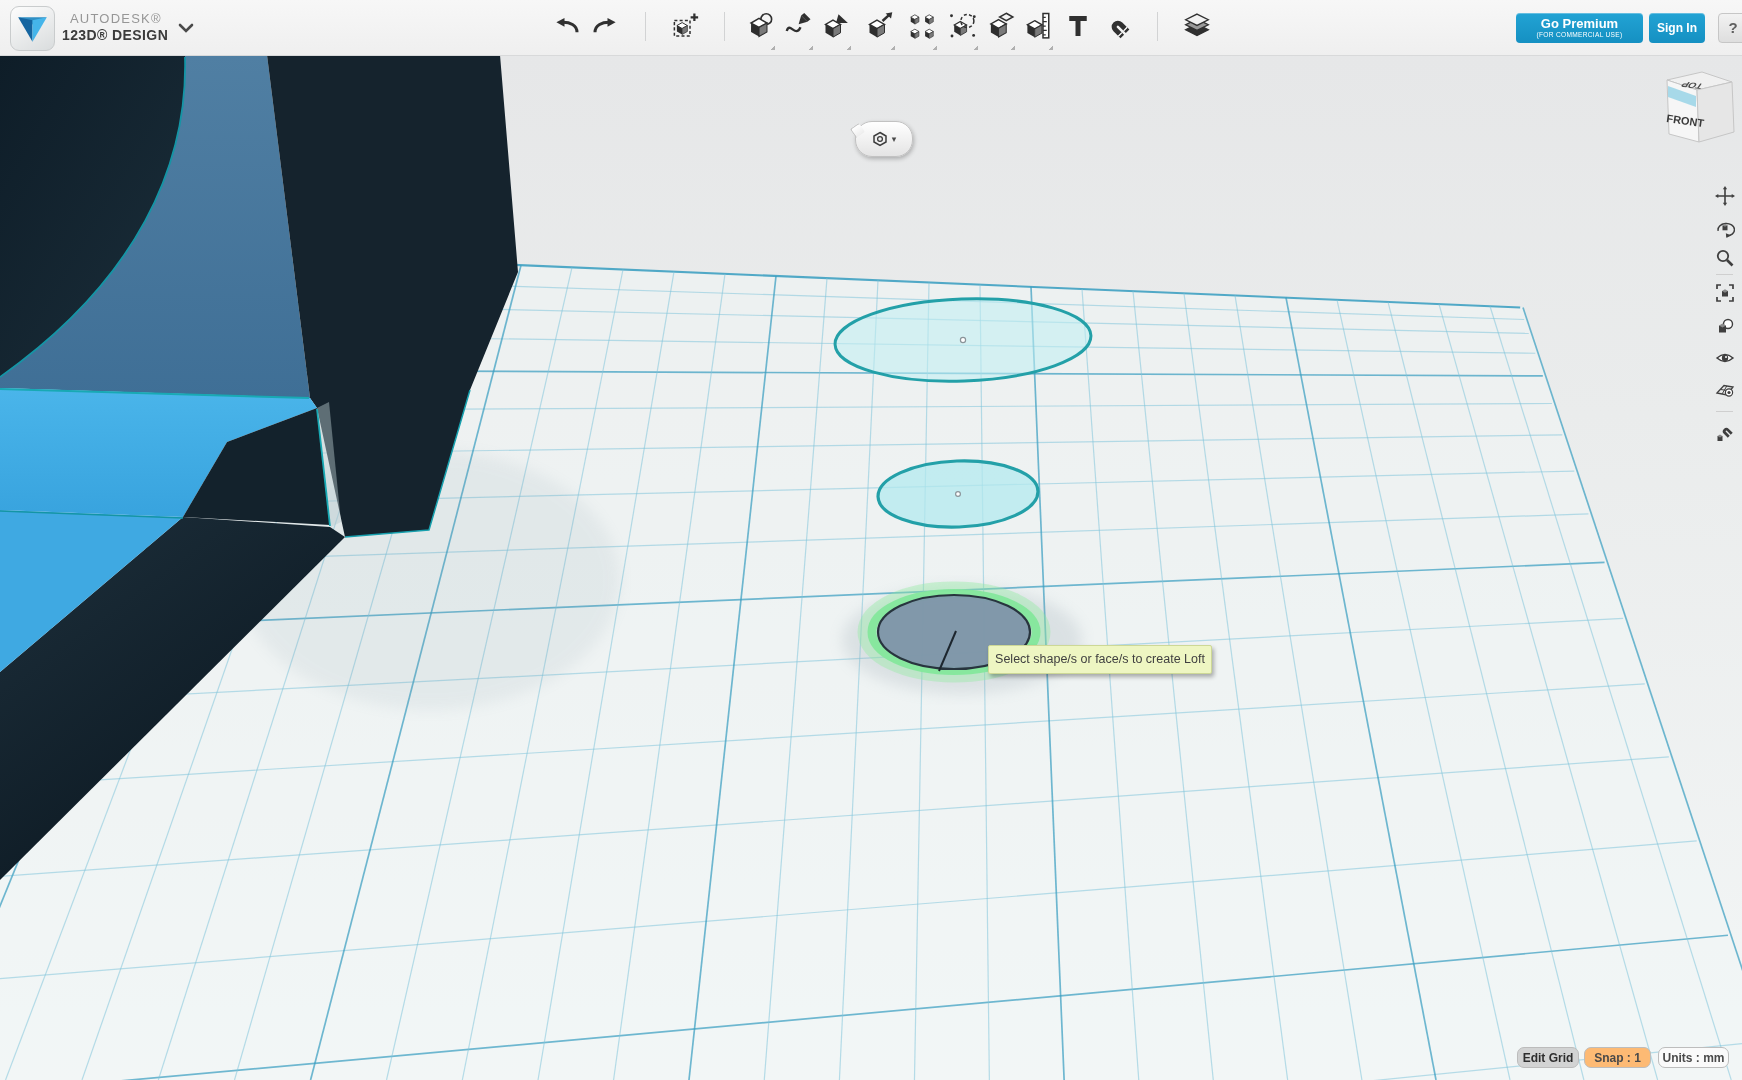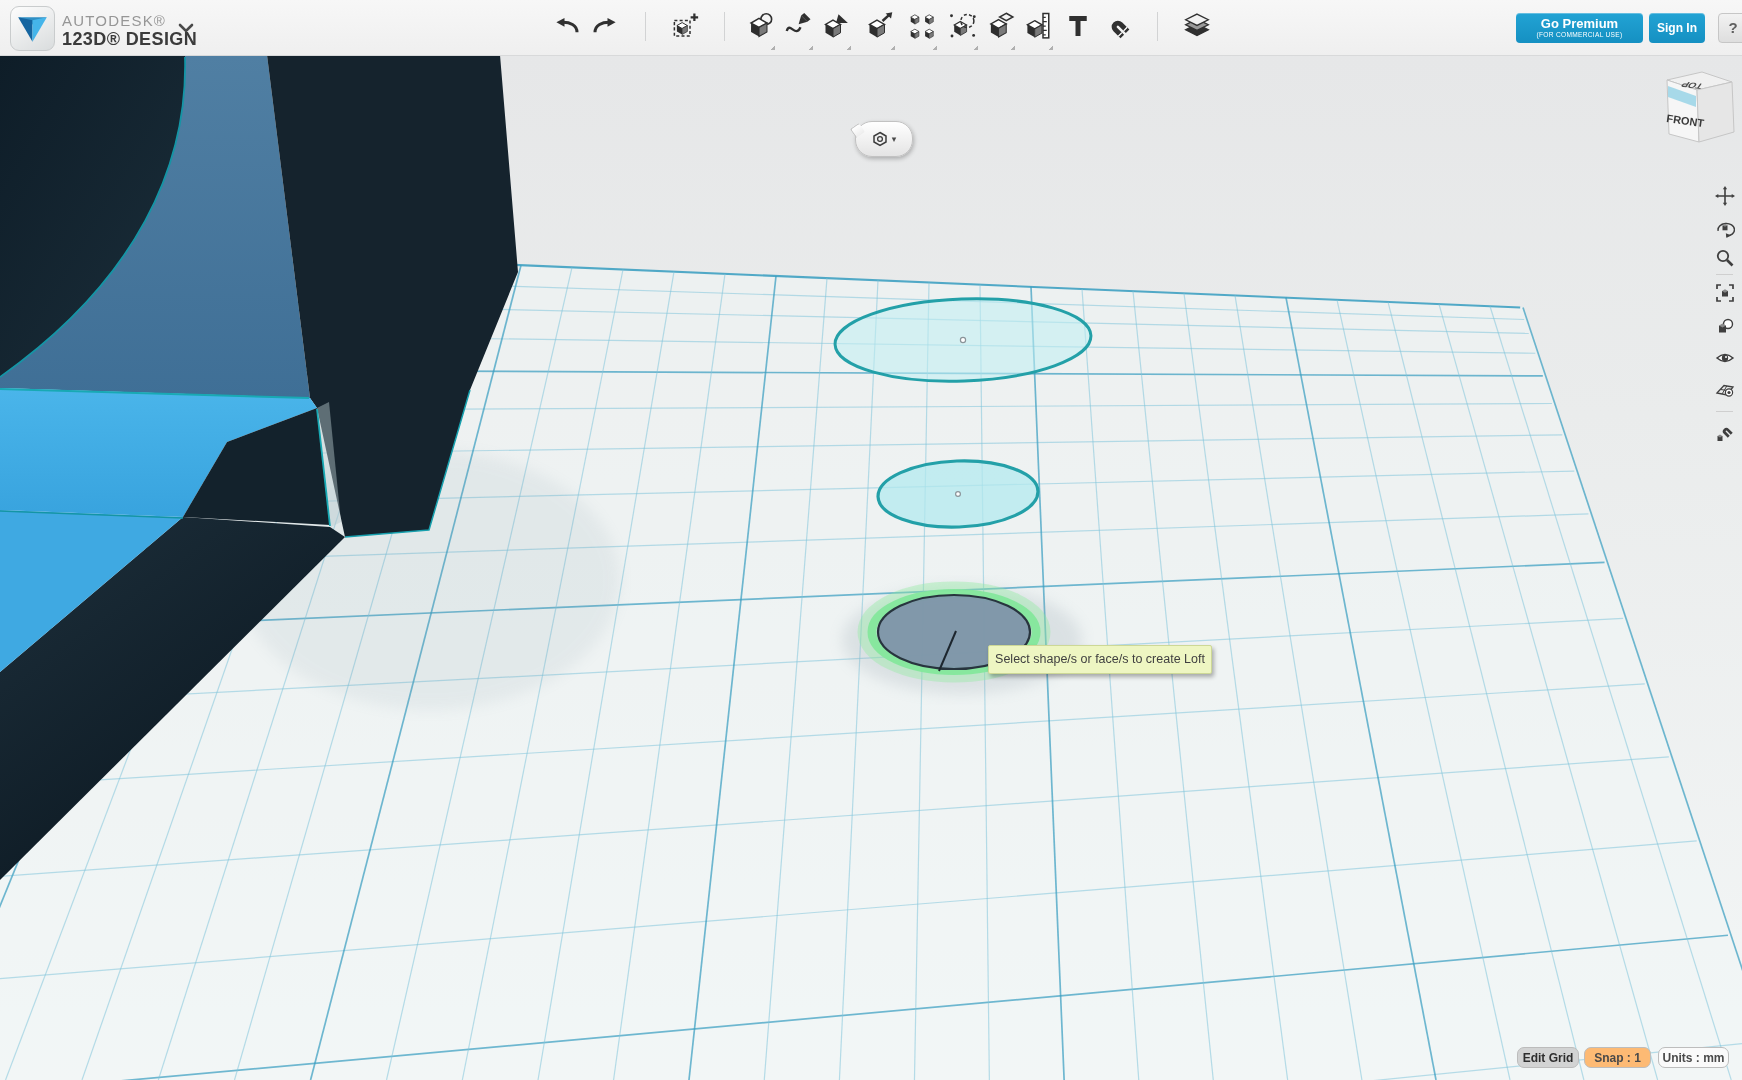--- a/index.html
+++ b/index.html
@@ -4,22 +4,22 @@
 <style>
   html,body{margin:0;padding:0;width:1742px;height:1080px;overflow:hidden;
     font-family:"Liberation Sans",sans-serif;background:#e9ebec;position:relative;}
   #stage{position:absolute;inset:0;width:1742px;height:1080px;}
   
   #header{position:absolute;top:0;left:0;width:1742px;height:55px;z-index:20;
     background:linear-gradient(#f7f7f7,#efefef);border-bottom:1px solid #d8d9da;}
   #logo-tile{position:absolute;left:10px;top:6px;width:43px;height:43px;border-radius:9px;
     background:linear-gradient(150deg,#fdfdfd,#d9dcdd);border:1px solid #c9cccd;}
   #brand{position:absolute;left:62px;top:12px;line-height:1.15;}
-  #brand .l1{font-size:15px;color:#969696;letter-spacing:1.2px;}
-  #brand .l2{font-size:18px;font-weight:bold;color:#3b3b3b;letter-spacing:.4px;}
+  #brand .l1{font-size:13px;color:#969696;letter-spacing:1.2px;margin-left:8px;}
+  #brand .l2{font-size:14px;font-weight:bold;color:#3b3b3b;letter-spacing:.4px;}
   #brand-chevron{position:absolute;left:178px;top:22px;width:16px;height:12px;cursor:pointer;}
   .tbicon{position:absolute;top:11px;width:30px;height:30px;cursor:pointer;}
   .tbdiv{position:absolute;top:12px;width:1px;height:29px;background:#d2d3d4;}
   .ddmark{position:absolute;top:45px;width:5px;height:5px;opacity:.5;
     background:linear-gradient(135deg,transparent 55%,#6f6f6f 55%);}
   #premium-btn{position:absolute;left:1516px;top:13px;width:127px;height:30px;border-radius:4px;
     background:linear-gradient(#22a3d4,#1590c2);color:#fff;text-align:center;cursor:pointer;
     box-shadow:inset 0 1px 0 rgba(255,255,255,.3);}
   #premium-btn .p1{font-size:13px;font-weight:bold;margin-top:3px;}
   #premium-btn .p2{font-size:6.6px;letter-spacing:.3px;margin-top:0px;}

